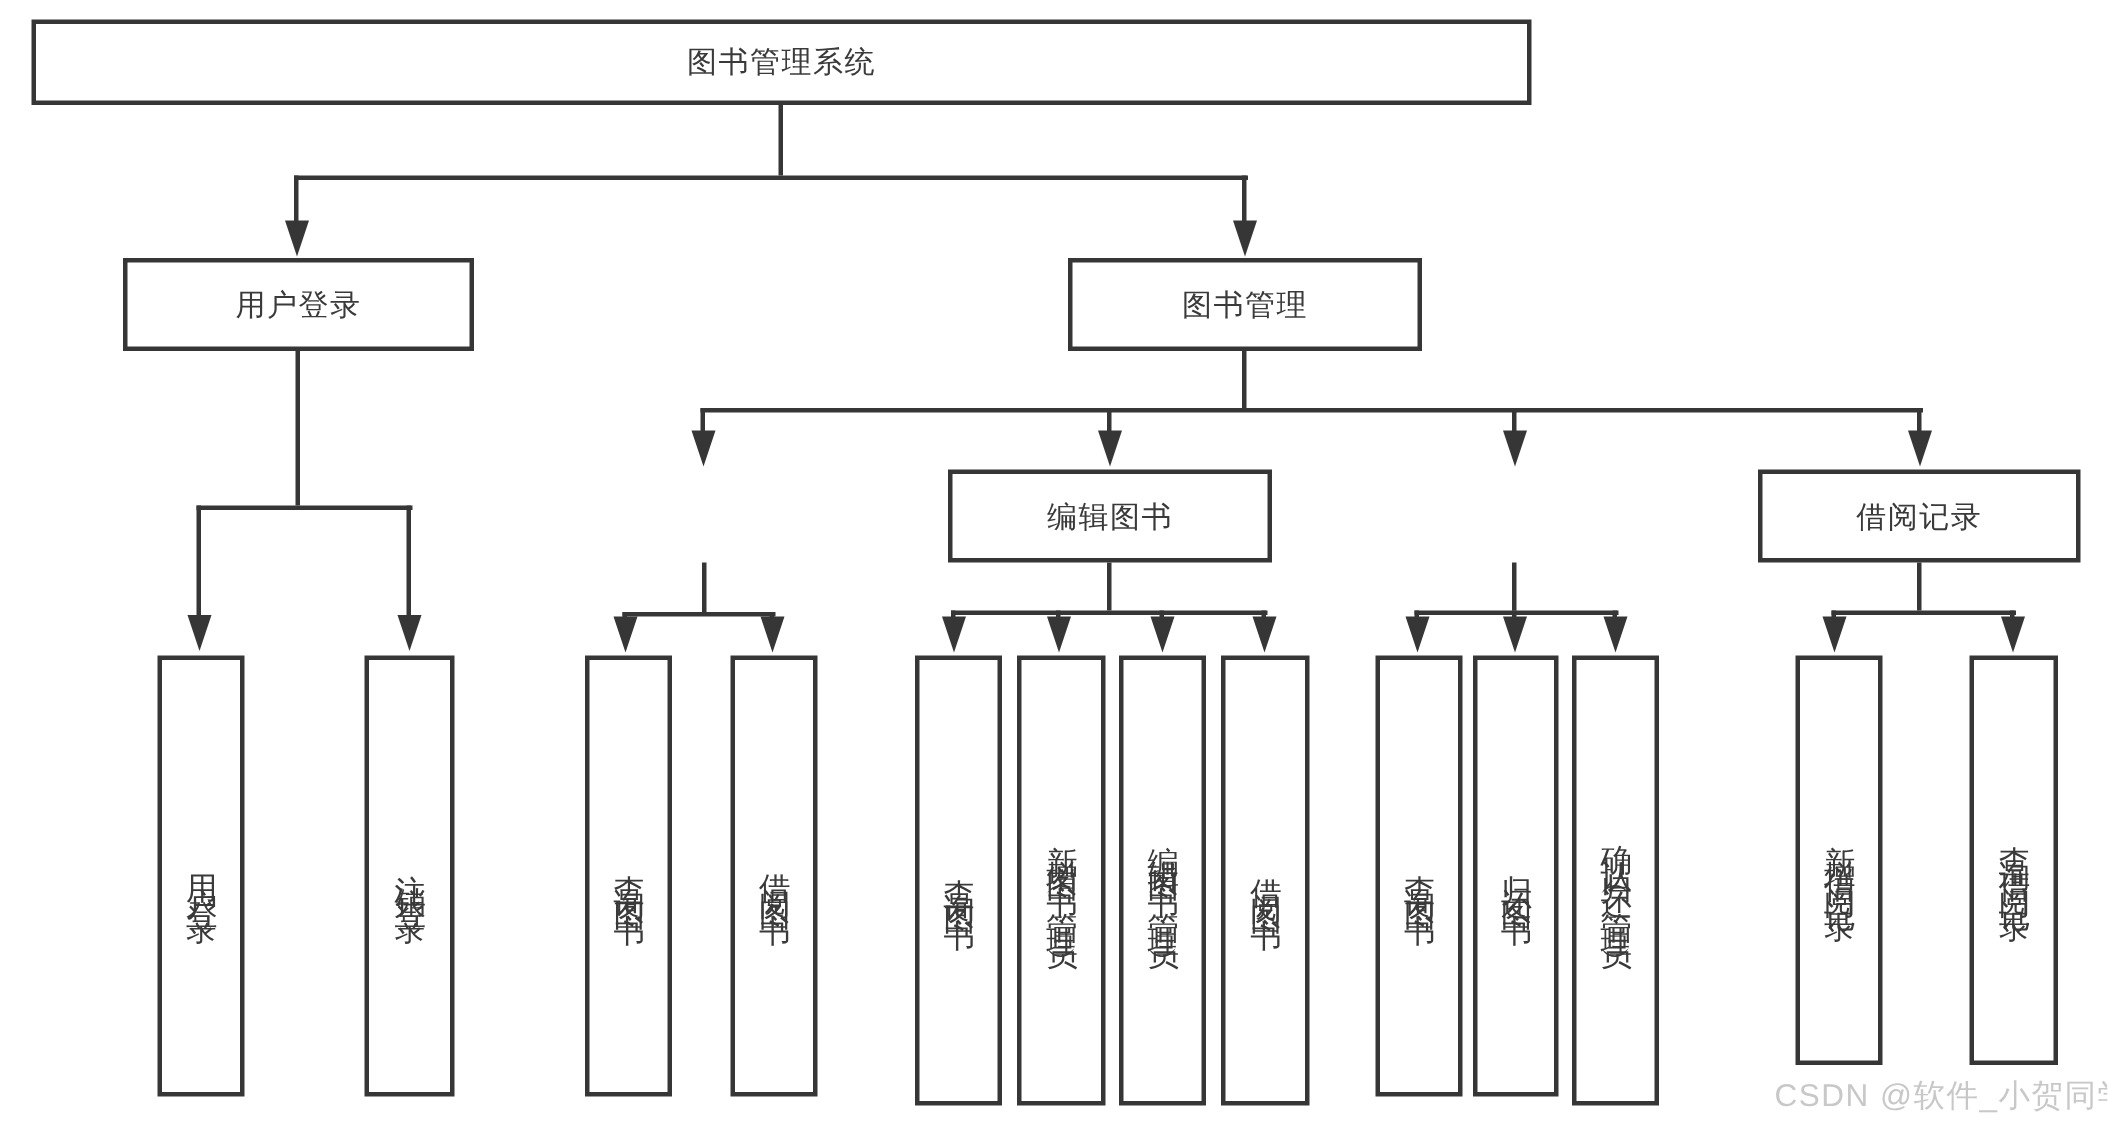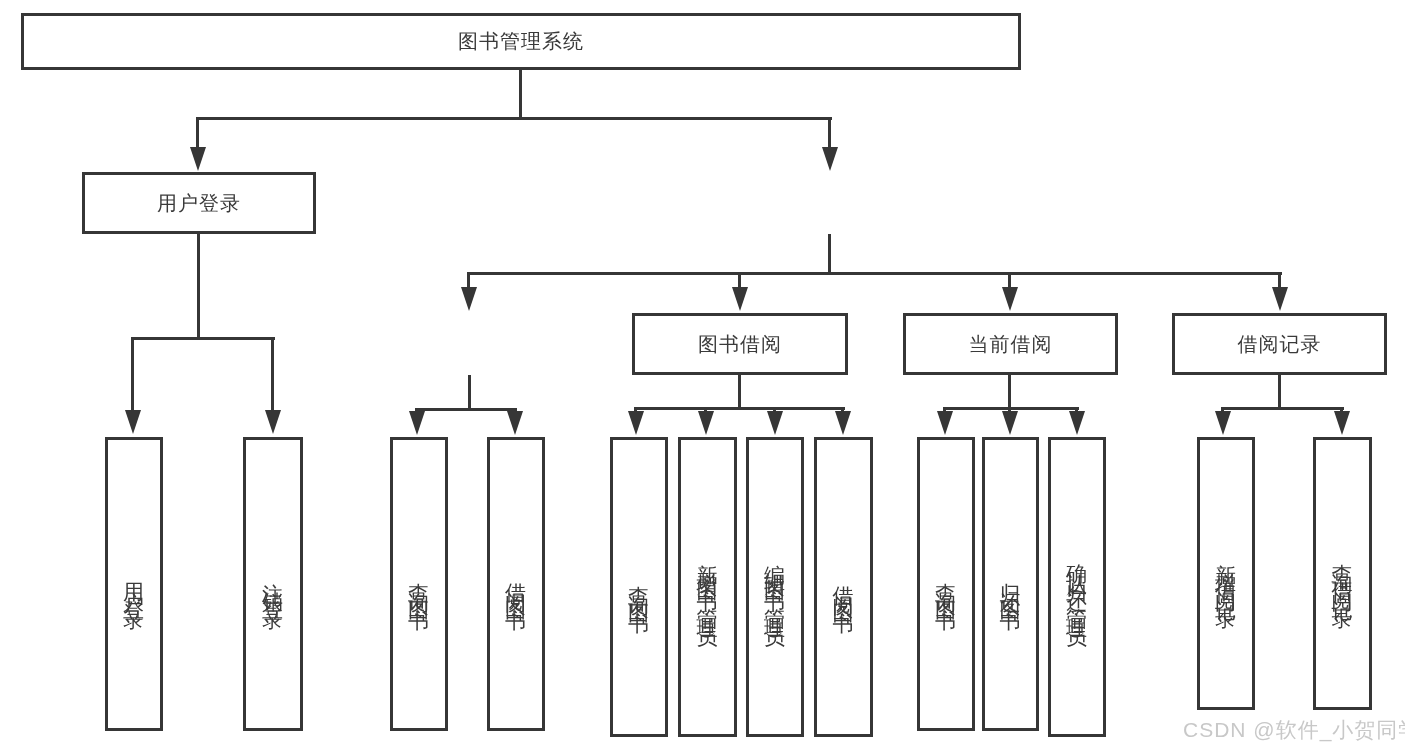--- a/index.html
+++ b/index.html
@@ -32,20 +32,23 @@
     <div class="hl" style="left:196px;top:117px;width:636px"></div>
     <div class="vl" style="left:196px;top:117px;height:32px"></div>
     <div class="arrow" style="left:190px;top:147px"></div>
     <div class="vl" style="left:828px;top:117px;height:32px"></div>
     <div class="arrow" style="left:822px;top:147px"></div>
   </div>
 
   <div class="box" style="left:82px;top:172px;width:234px;height:62px">
     <span class="htext">用户登录</span>
   </div>
+  <div class="box" style="left:712px;top:172px;width:236px;height:62px">
+    <span class="htext">图书管理</span>
+  </div>
 
   <div>
     <div class="vl" style="left:197px;top:234px;height:103px"></div>
     <div class="hl" style="left:131px;top:337px;width:144px"></div>
     <div class="vl" style="left:131px;top:337px;height:74px"></div>
     <div class="arrow" style="left:125px;top:410px"></div>
     <div class="vl" style="left:271px;top:337px;height:74px"></div>
     <div class="arrow" style="left:265px;top:410px"></div>
   </div>
 
@@ -56,24 +59,21 @@
     <div class="arrow" style="left:461px;top:287px"></div>
     <div class="vl" style="left:738px;top:272px;height:16px"></div>
     <div class="arrow" style="left:732px;top:287px"></div>
     <div class="vl" style="left:1008px;top:272px;height:16px"></div>
     <div class="arrow" style="left:1002px;top:287px"></div>
     <div class="vl" style="left:1278px;top:272px;height:16px"></div>
     <div class="arrow" style="left:1272px;top:287px"></div>
   </div>
 
   <div class="box" style="left:632px;top:313px;width:216px;height:62px">
-    <span class="htext">图书借阅</span>
-  </div>
-  <div class="box" style="left:903px;top:313px;width:215px;height:62px">
-    <span class="htext">当前借阅</span>
+    <span class="htext">编辑图书</span>
   </div>
   <div class="box" style="left:1172px;top:313px;width:215px;height:62px">
     <span class="htext">借阅记录</span>
   </div>
 
   <div>
     <div class="vl" style="left:468px;top:375px;height:33px"></div>
     <div class="hl" style="left:415px;top:408px;width:102px"></div>
     <div class="vl" style="left:415px;top:408px;height:6px"></div>
     <div class="arrow" style="left:409px;top:411px"></div>

